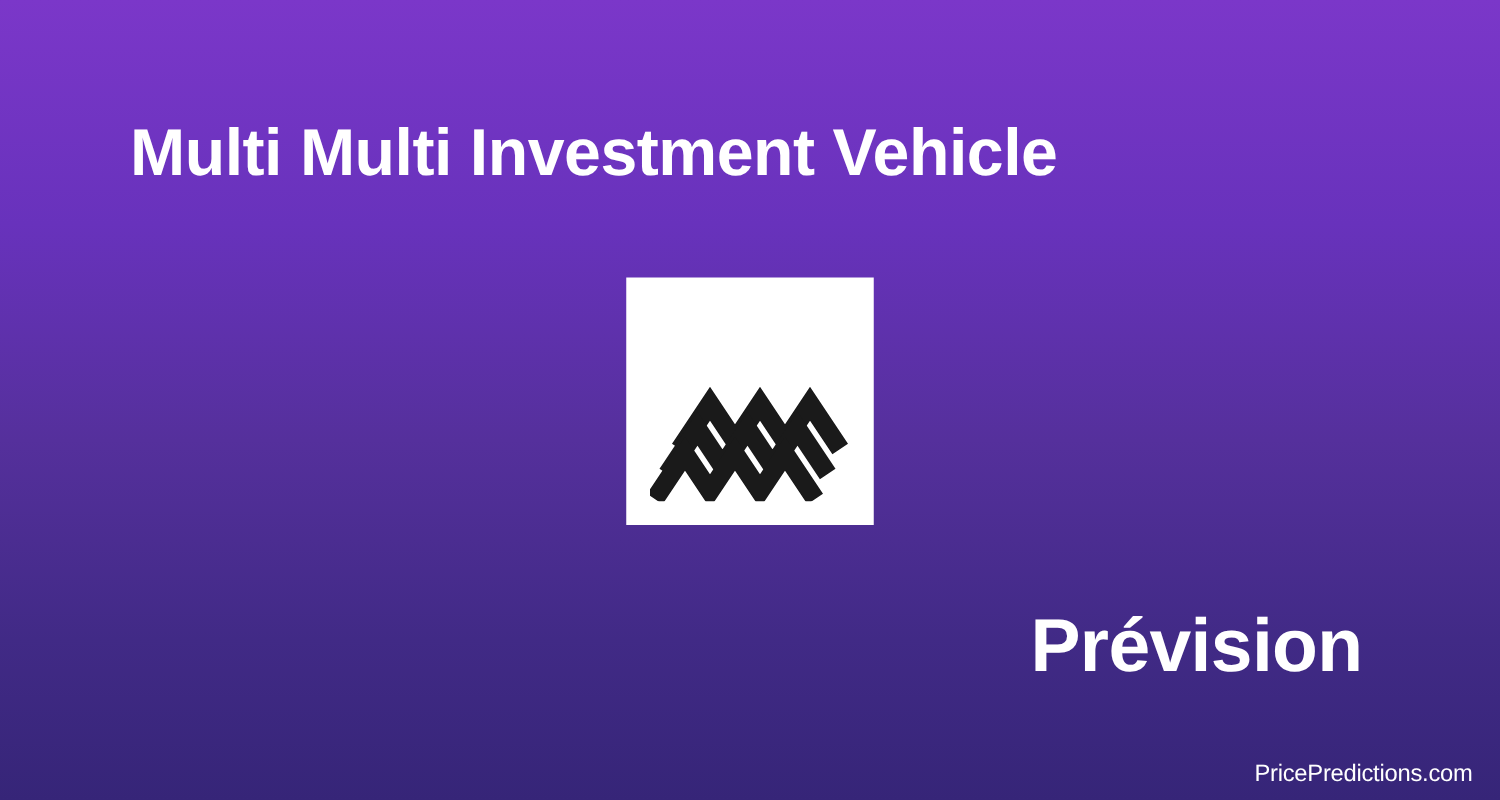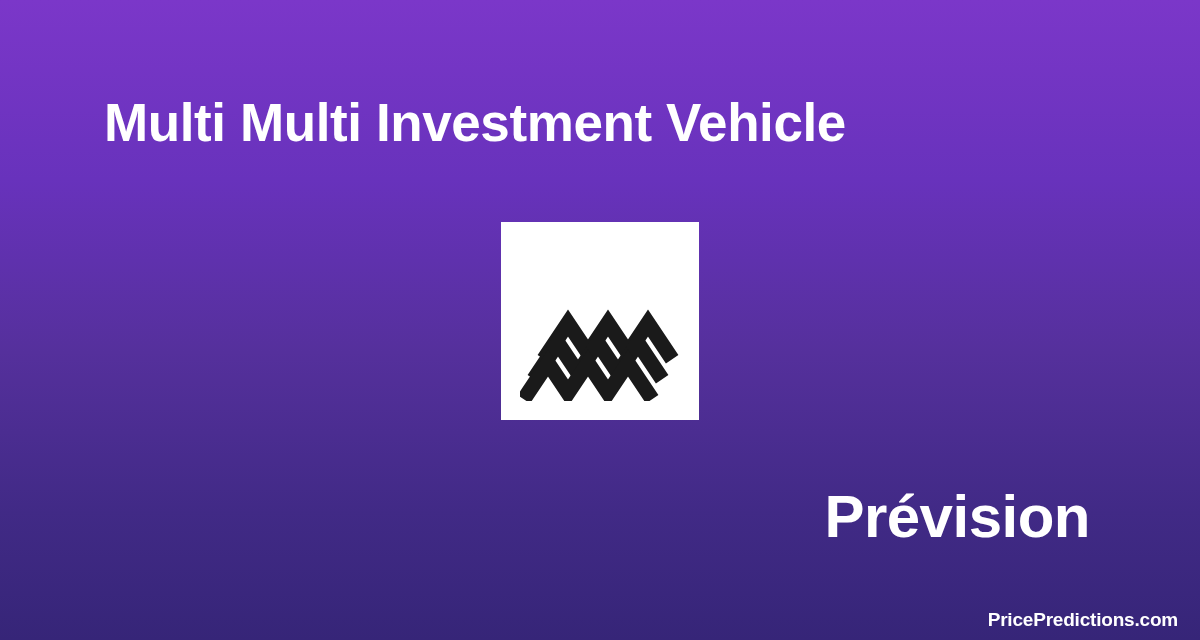--- a/index.html
+++ b/index.html
@@ -66,21 +66,21 @@
   }
 
   
   #site-watermark {
     position: absolute;
     right: 22px;
     bottom: 9px;
     color: #ffffff;
     font-family: "Liberation Sans", sans-serif;
     font-size: 19px;
-    font-weight: 700;
+    font-weight: 400;
     letter-spacing: -0.2px;
     line-height: 22px;
     white-space: nowrap;
   }
 </style>
 </head>
 <body>
 
 <div id="banner">
 

